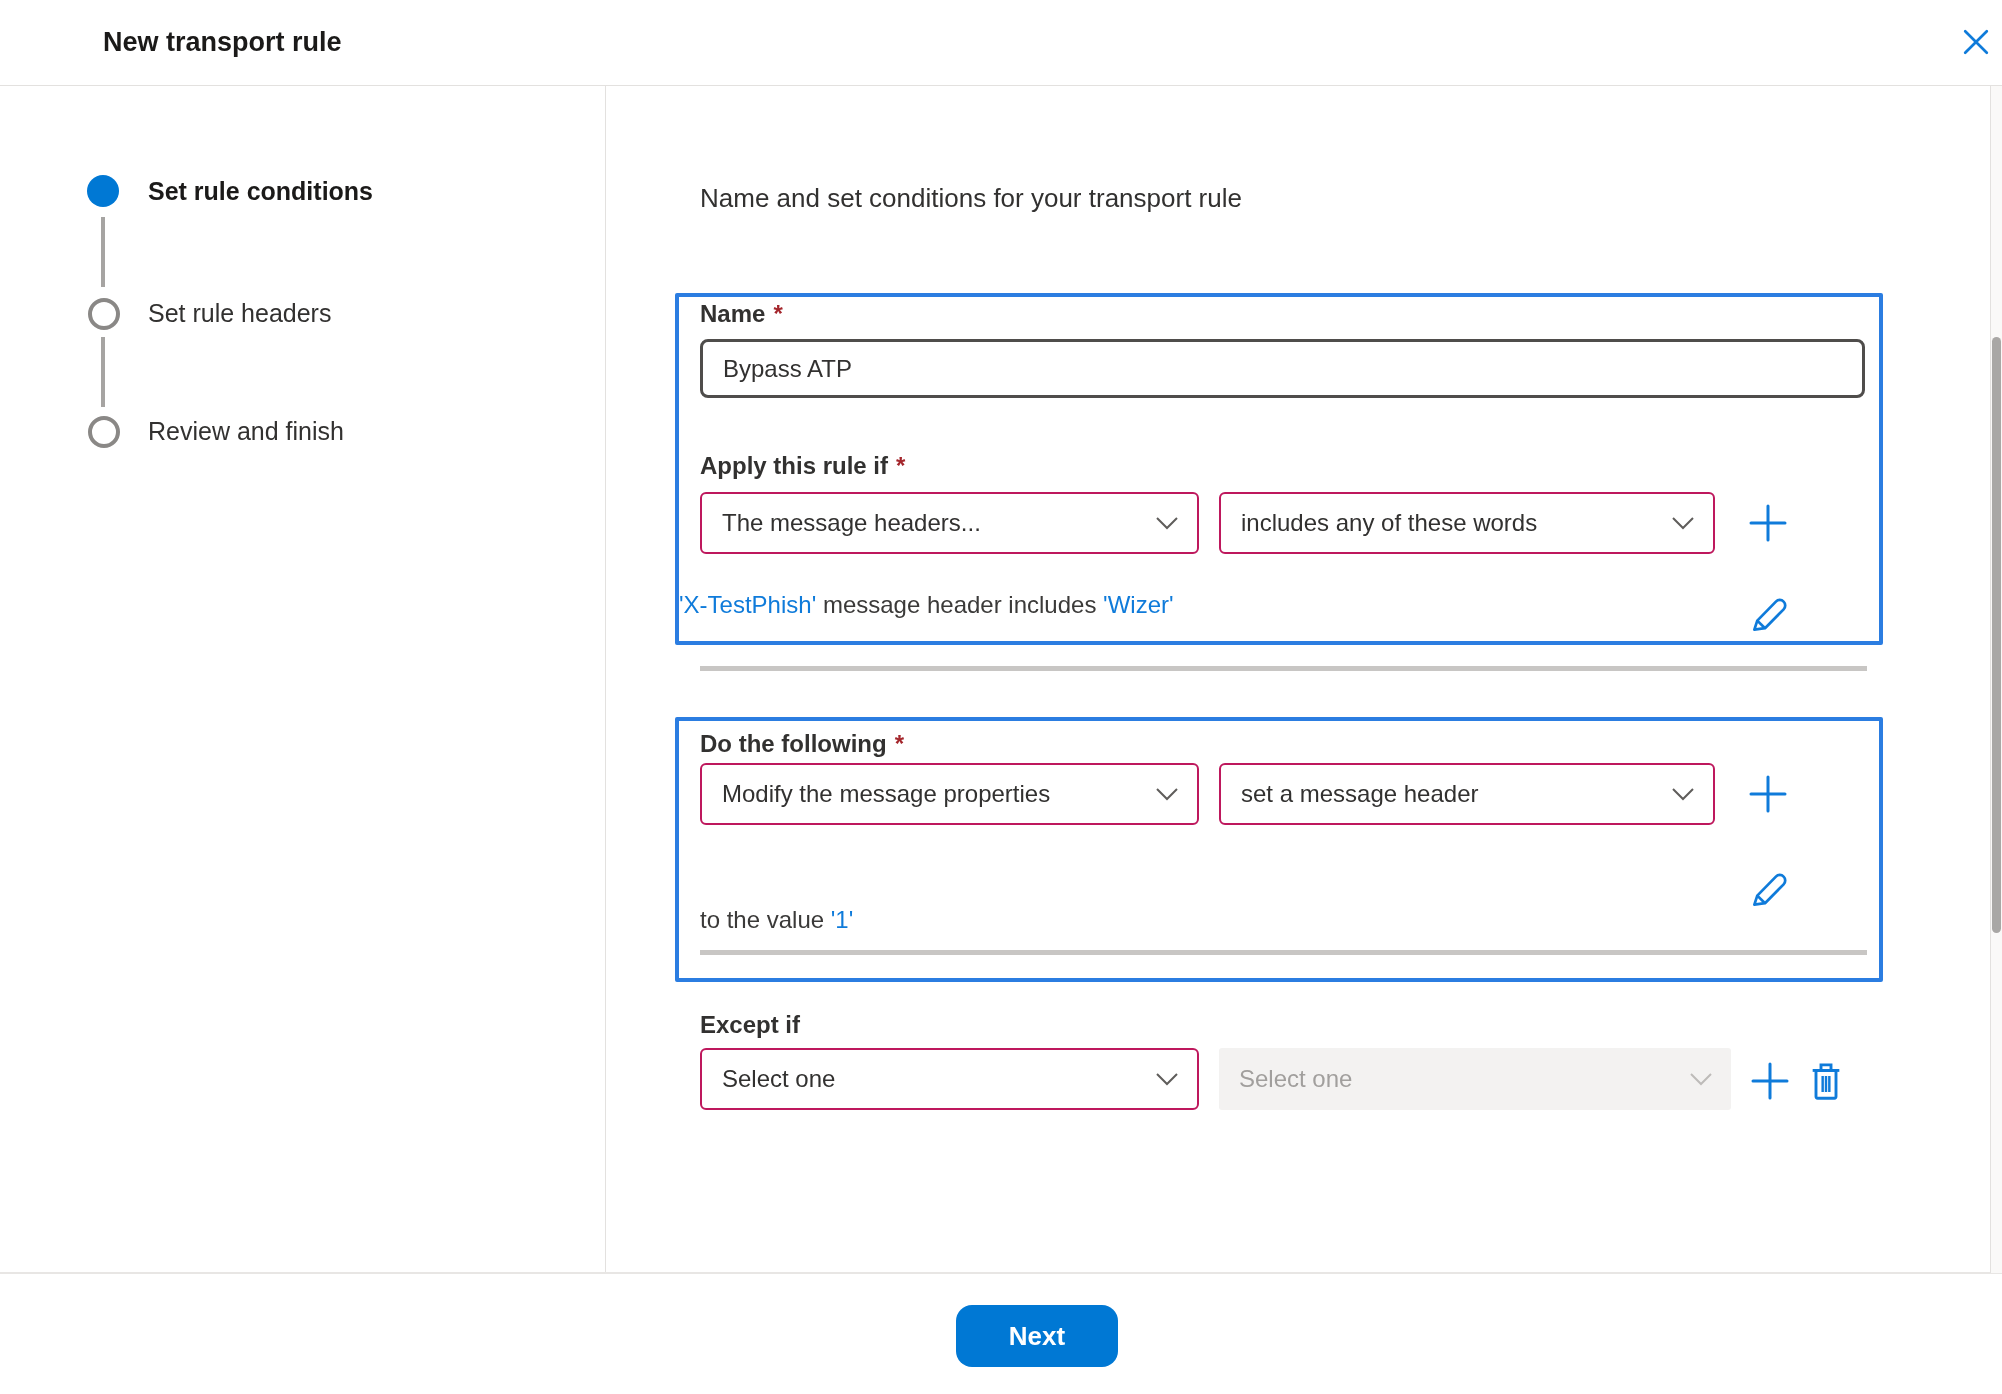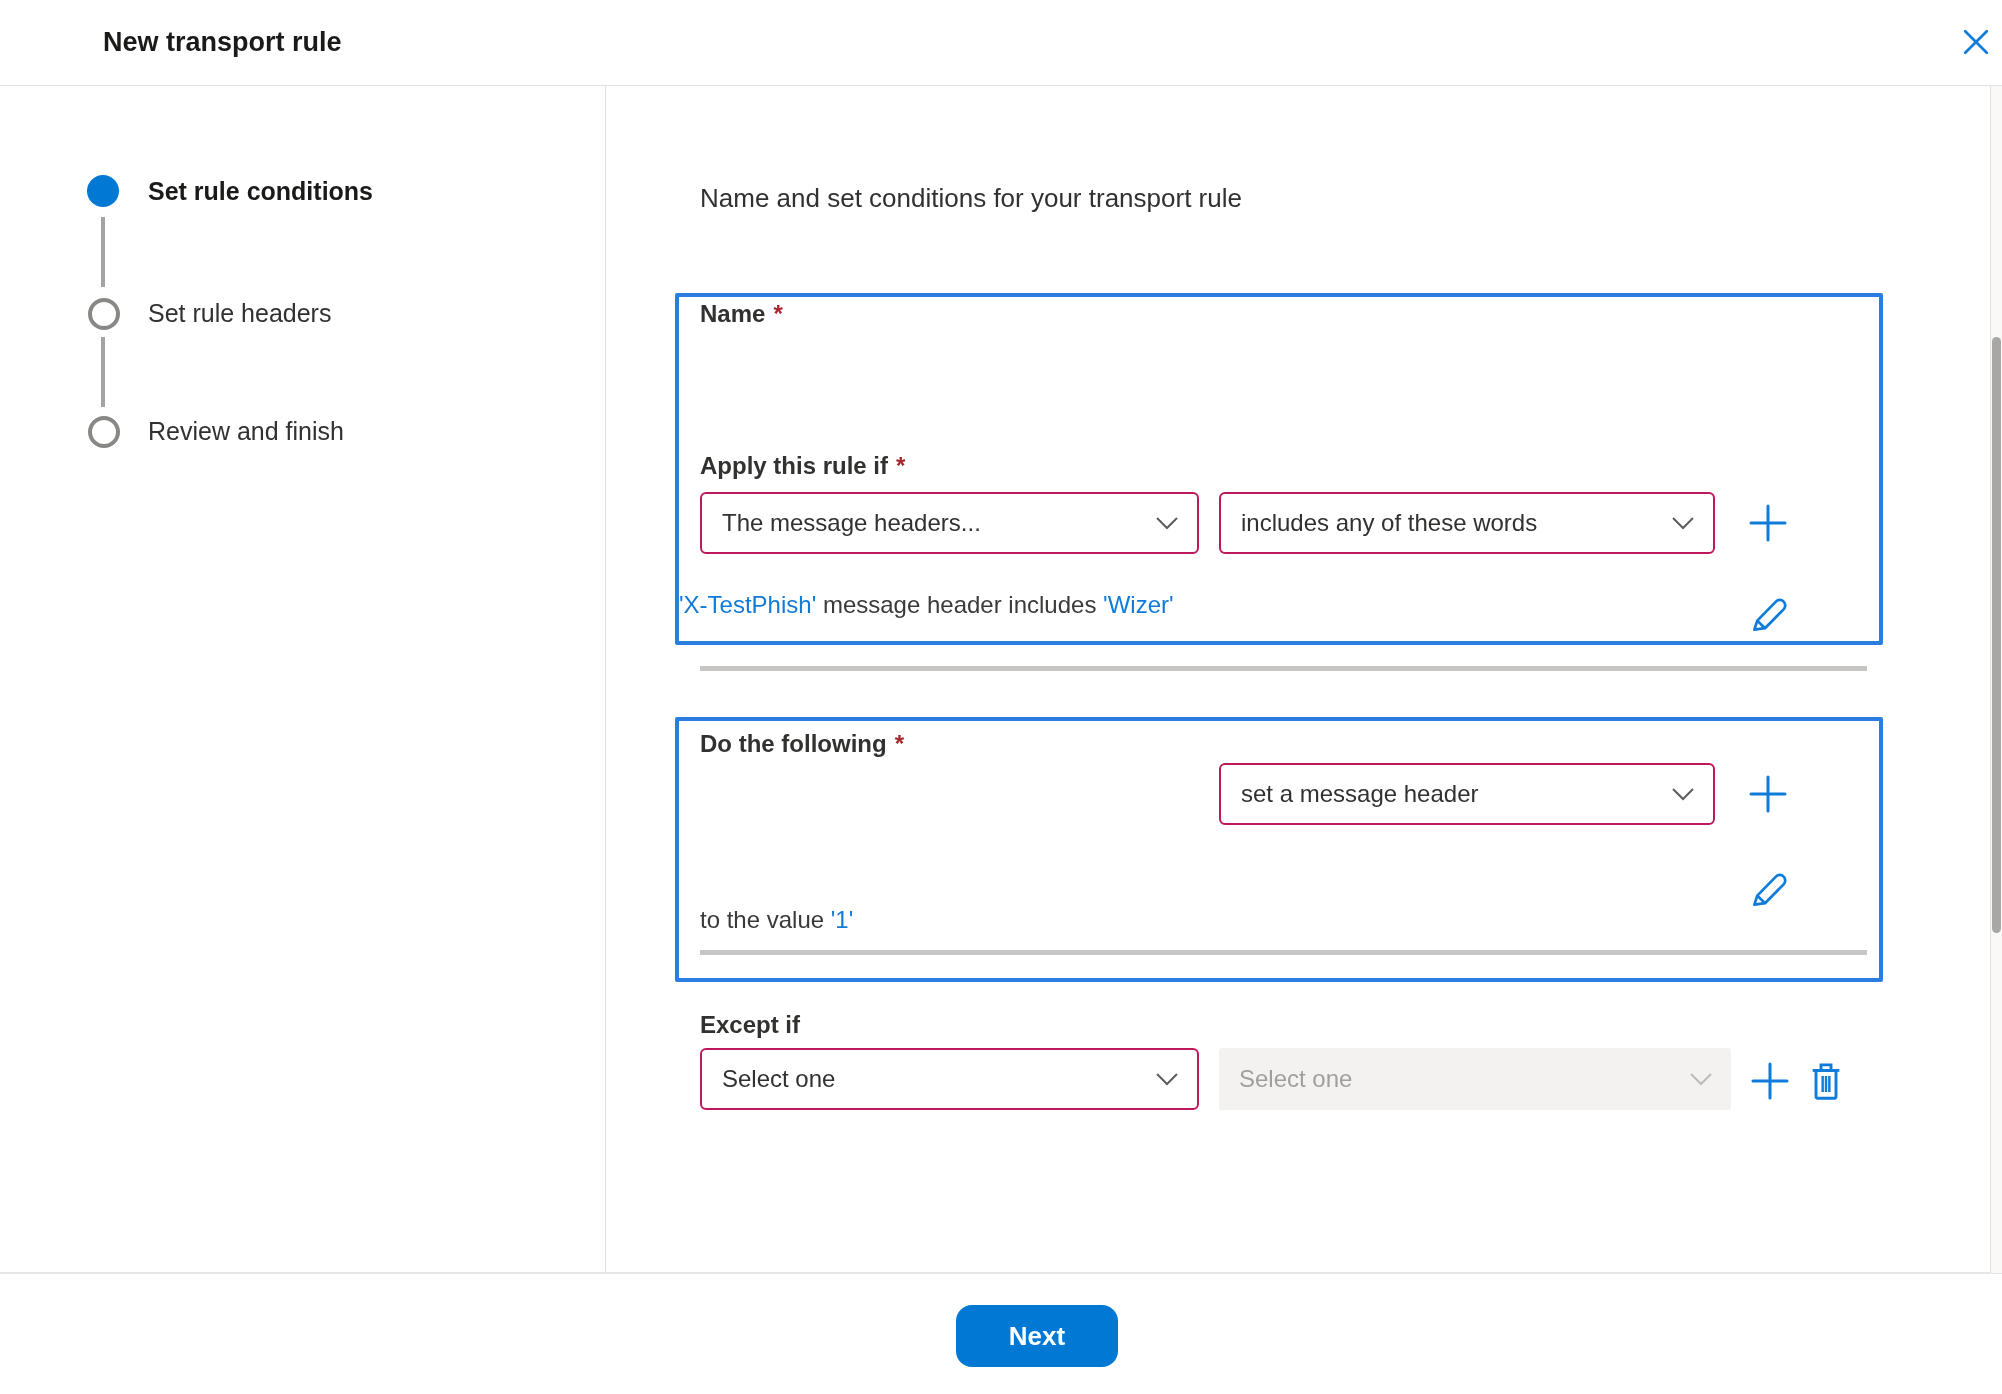--- a/index.html
+++ b/index.html
@@ -104,20 +104,21 @@
   <div class="abs step-label l3">Review and finish</div>
 
   <div class="abs heading">Name and set conditions for your transport rule</div>
 
   <div class="abs hl-box b1"></div>
   <div class="abs hl-box b2"></div>
 
   <div class="abs field-label name-label">
     <span>Name</span><span class="req-mark">*</span>
   </div>
+  <input class="abs name-input" type="text" value="Bypass ATP" style="">
 
   <div class="abs field-label apply-label">
     <span>Apply this rule if</span><span class="req-mark">*</span>
   </div>
   <div class="abs dropdown dd-a1">
     <span>The message headers...</span>
     <svg width="24" height="14" viewBox="0 0 24 14">
       <path d="M2 2 L12 12 L22 2" stroke="#5f5d5b" stroke-width="2" fill="none"></path>
     </svg>
   </div>
@@ -139,20 +140,26 @@
     <svg width="46" height="46" viewBox="0 0 44 44">
       <path d="M8 36 L10.8 27.4 L28.6 9.2 C30.6 7.1 34 7.1 36 9.2 C38 11.2 38 14.6 36 16.6 L18.2 34.6 L8 36 Z" stroke="#0f7bda" stroke-width="2.6" fill="none" stroke-linejoin="round"></path>
       <path d="M10.8 27.4 L18.2 34.6" stroke="#0f7bda" stroke-width="2.6" fill="none"></path>
     </svg>
   </button>
 
   <div class="abs gray-sep sep1"></div>
 
   <div class="abs field-label dothe-label">
     <span>Do the following</span><span class="req-mark">*</span>
+  </div>
+  <div class="abs dropdown dd-b1">
+    <span>Modify the message properties</span>
+    <svg width="24" height="14" viewBox="0 0 24 14">
+      <path d="M2 2 L12 12 L22 2" stroke="#5f5d5b" stroke-width="2" fill="none"></path>
+    </svg>
   </div>
   <div class="abs dropdown dd-b2">
     <span>set a message header</span>
     <svg width="24" height="14" viewBox="0 0 24 14">
       <path d="M2 2 L12 12 L22 2" stroke="#5f5d5b" stroke-width="2" fill="none"></path>
     </svg>
   </div>
   <button class="abs icon-btn plus-b">
     <svg width="40" height="40" viewBox="0 0 40 40">
       <path d="M20 3 V37 M3 20 H37" stroke="#0f7bda" stroke-width="3" fill="none" stroke-linecap="round"></path>

